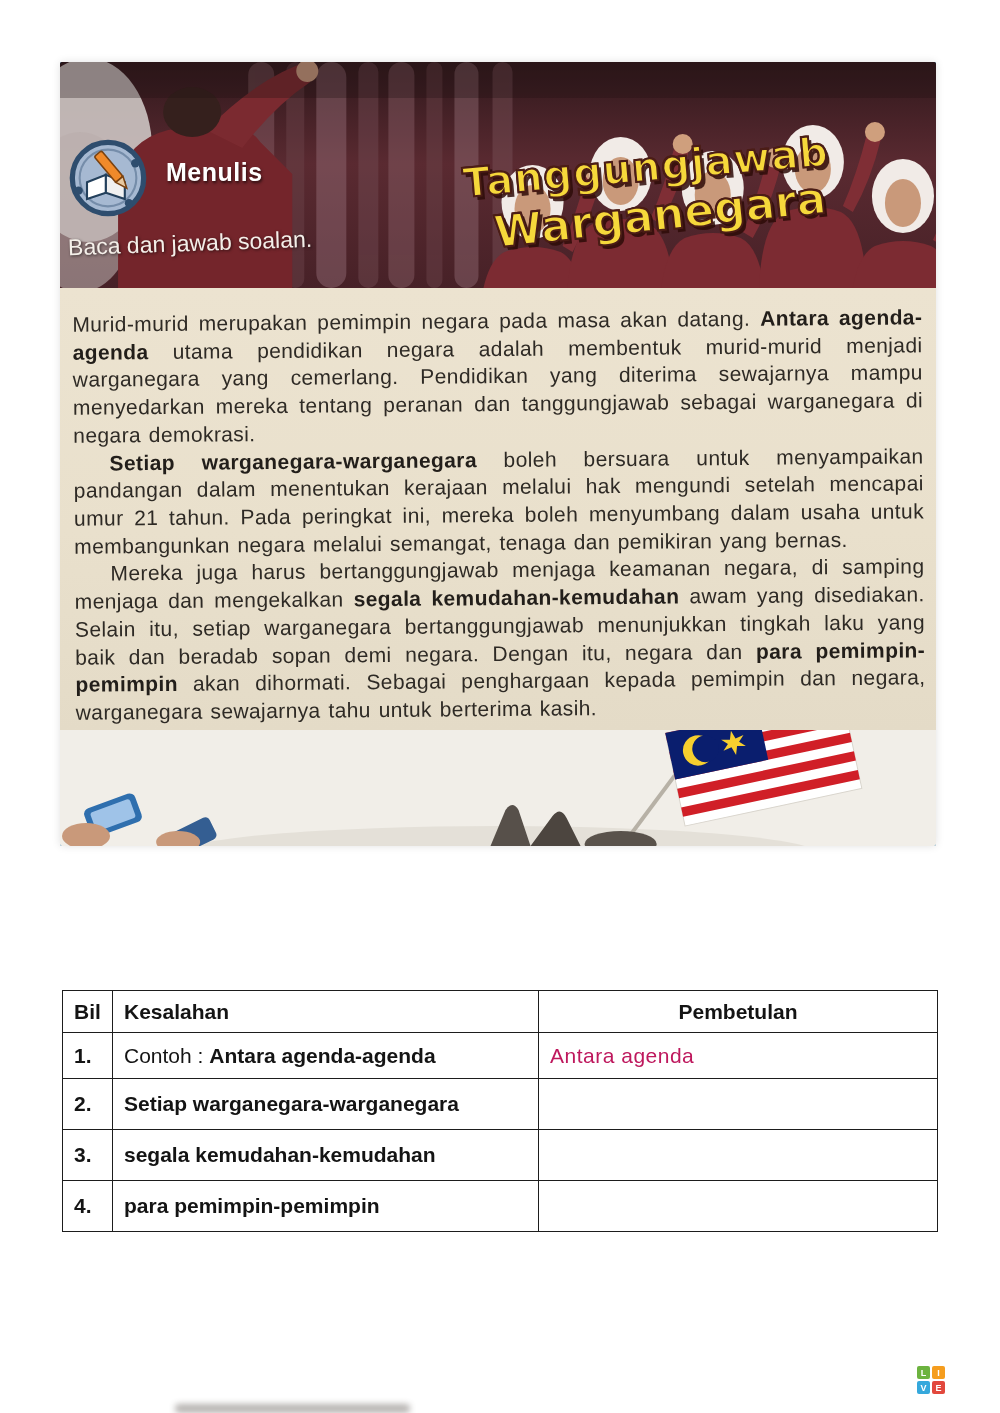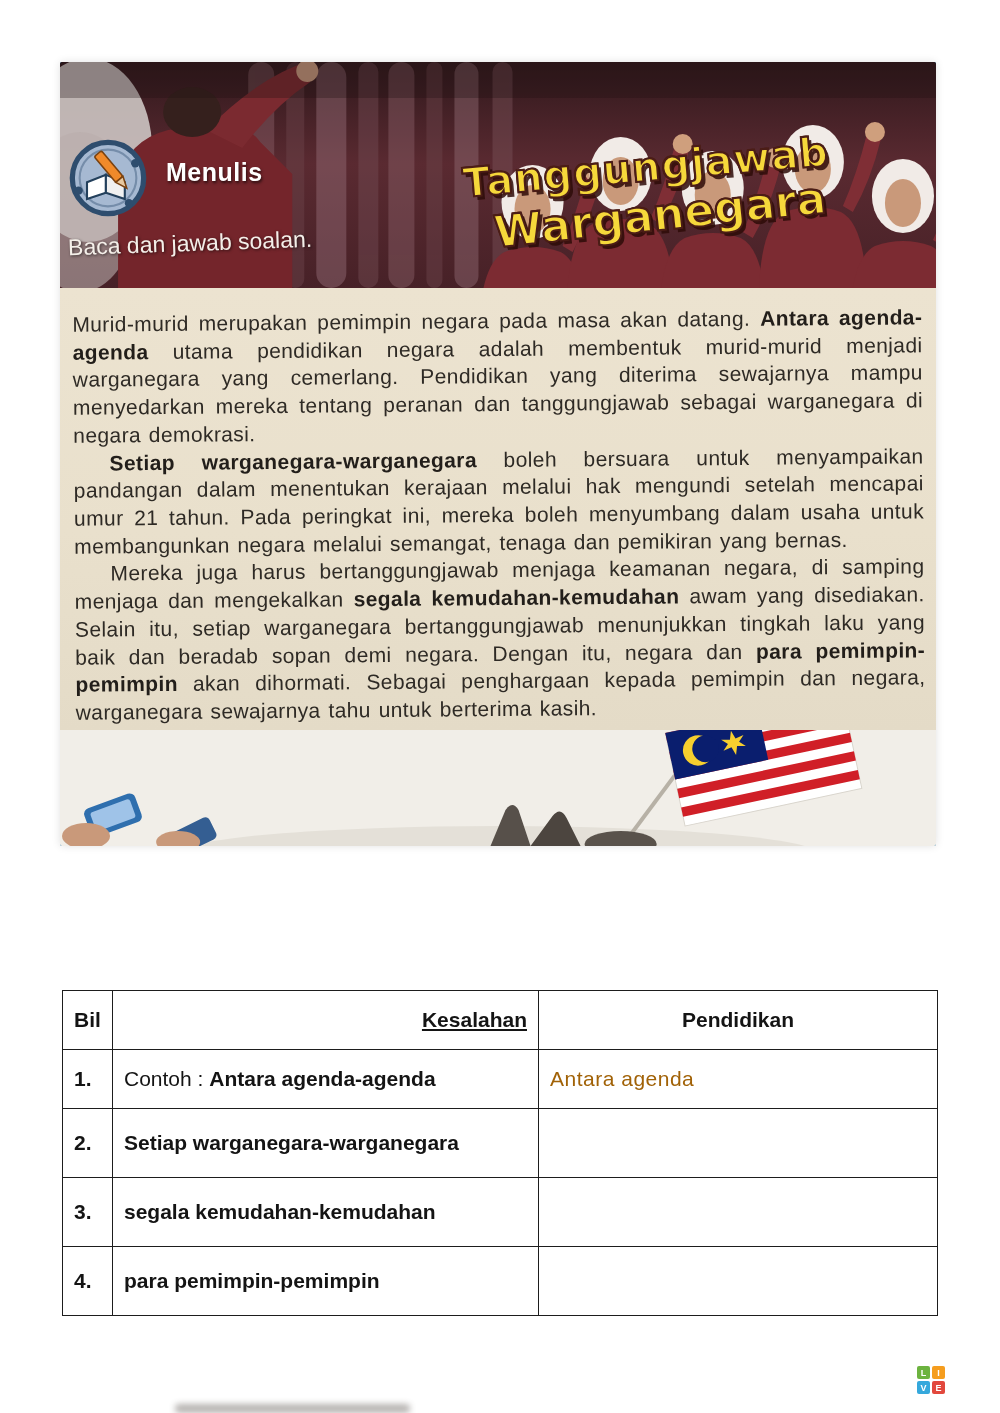--- a/index.html
+++ b/index.html
@@ -59,31 +59,31 @@
     position:absolute; left:60px; top:872px; width:856px;
     font-size:22px; font-weight:bold; color:#101010; line-height:1.45;
   }
 
   
   .answers-table {
     position:absolute; left:62px; top:990px; width:876px;
     border-collapse:collapse; table-layout:fixed; font-size:21px; color:#141414;
   }
   .answers-table th, .answers-table td {
-    border:1.5px solid #1d1d1d; padding:17px 11px; vertical-align:middle;
+    border:1.5px solid #1d1d1d; padding:8px 11px; vertical-align:middle;
   }
   .answers-table th { font-weight:bold; height:42px; }
   th.bil-h { width:50px; text-align:left; }
-  th.kes-h { width:426px; text-align:right;text-decoration:underline; }
+  th.kes-h { width:426px; text-align:left; }
   th.pem-h { text-align:center; }
   .answers-table td { height:46px; }
   td.bil { font-weight:bold; }
   td.kes .prefix { font-weight:normal;margin-top:36px; }
   td.kes .err { font-weight:bold; }
-  td.pem { color:#a16207; letter-spacing:.5px; }
+  td.pem { color:#be185d; letter-spacing:.5px; }
   .answer-area { width:100%; height:100%; min-height:34px; cursor:text; }
 
   
   .footer { position:absolute; right:55px; bottom:19px; display:flex; align-items:center; gap:6px; }
   .lw-grid { display:grid; grid-template-columns:13px 13px; grid-template-rows:13px 13px; gap:2px; }
   .sq { display:flex; align-items:center; justify-content:center; font-size:9px; font-weight:bold; color:#fff; border-radius:2px; }
   .sq-l{background:#6cb33f} .sq-i{background:#f59d1e} .sq-v{background:#35a8dc} .sq-e{background:#e2483d}
   .lw-text { font-size:26px; font-weight:bold; color:#14606f; letter-spacing:.3px; }
 
   .smudge {
@@ -206,21 +206,21 @@
       </svg>
     </div>
   </div>
 
 
   <table class="answers-table">
     <thead>
       <tr>
         <th class="bil-h">Bil</th>
         <th class="kes-h">Kesalahan</th>
-        <th class="pem-h">Pendidikan</th>
+        <th class="pem-h">Pembetulan</th>
       </tr>
     </thead>
     <tbody>
       <tr>
         <td class="bil">1.</td>
         <td class="kes"><span class="prefix">Contoh : </span><span class="err">Antara agenda-agenda</span></td>
         <td class="pem"><span>Antara agenda</span></td>
       </tr>
       <tr>
         <td class="bil">2.</td>

